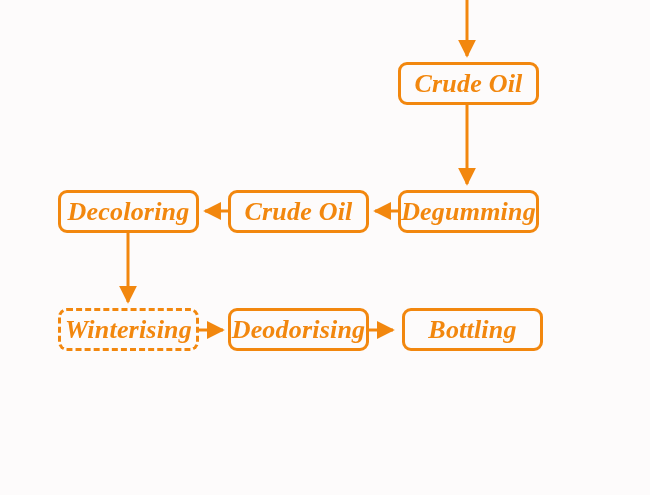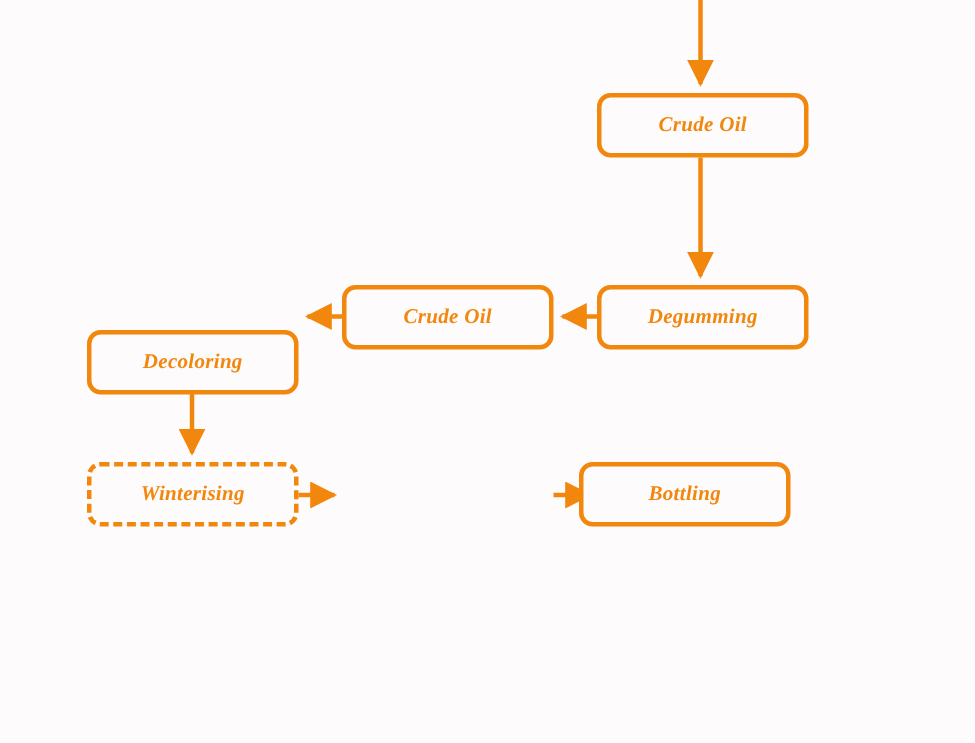--- a/index.html
+++ b/index.html
@@ -41,33 +41,33 @@
   }
   .node.dashed {
     border-style: dashed;
     border-width: 3px;
     background: transparent;
   }
   .node-label {
     font-family: "Liberation Serif", "DejaVu Serif", serif;
     font-weight: bold;
     font-style: italic;
-    font-size: 14px;
+    font-size: 26px;
     color: #f2870e;
     white-space: nowrap;
     letter-spacing: 0.2px;
     line-height: 1;
   }
   .n-crude-top   { left: 398px; top: 62px;  }
-  .n-decoloring  { left: 58px;  top: 190px; margin-top: 30px; }
+  .n-decoloring  { left: 58px;  top: 190px; }
   .n-crude-mid   { left: 228px; top: 190px; }
   .n-degumming   { left: 398px; top: 190px; }
   .n-winterising { left: 58px;  top: 308px; }
   .n-deodorising { left: 228px; top: 308px; }
-  .n-bottling    { left: 386px; top: 308px; }
+  .n-bottling    { left: 402px; top: 308px; }
 </style>
 </head>
 <body>
 
 <div id="canvas">
 
   <svg class="edges" viewBox="0 0 650 495" xmlns="http://www.w3.org/2000/svg">
     <defs>
       <marker id="arrow-down" viewBox="0 0 10 10" refX="5" refY="8" markerWidth="7" markerHeight="7" orient="auto-start-reverse">
         <path d="M 0 10 L 5 0 L 10 10 z" fill="#f2870e" transform="rotate(180 5 5)"></path>
@@ -119,18 +119,21 @@
   </div>
 
   <div class="node dashed n-winterising">
     <span class="node-label">Winterising</span>
   </div>
 
   <div class="node n-degumming">
     <span class="node-label">Degumming</span>
   </div>
 
+  <div class="node n-deodorising">
+    <span class="node-label">Deodorising</span>
+  </div>
 
   <div class="node n-bottling">
     <span class="node-label">Bottling</span>
   </div>
 
 </div>
 
 </body></html>

